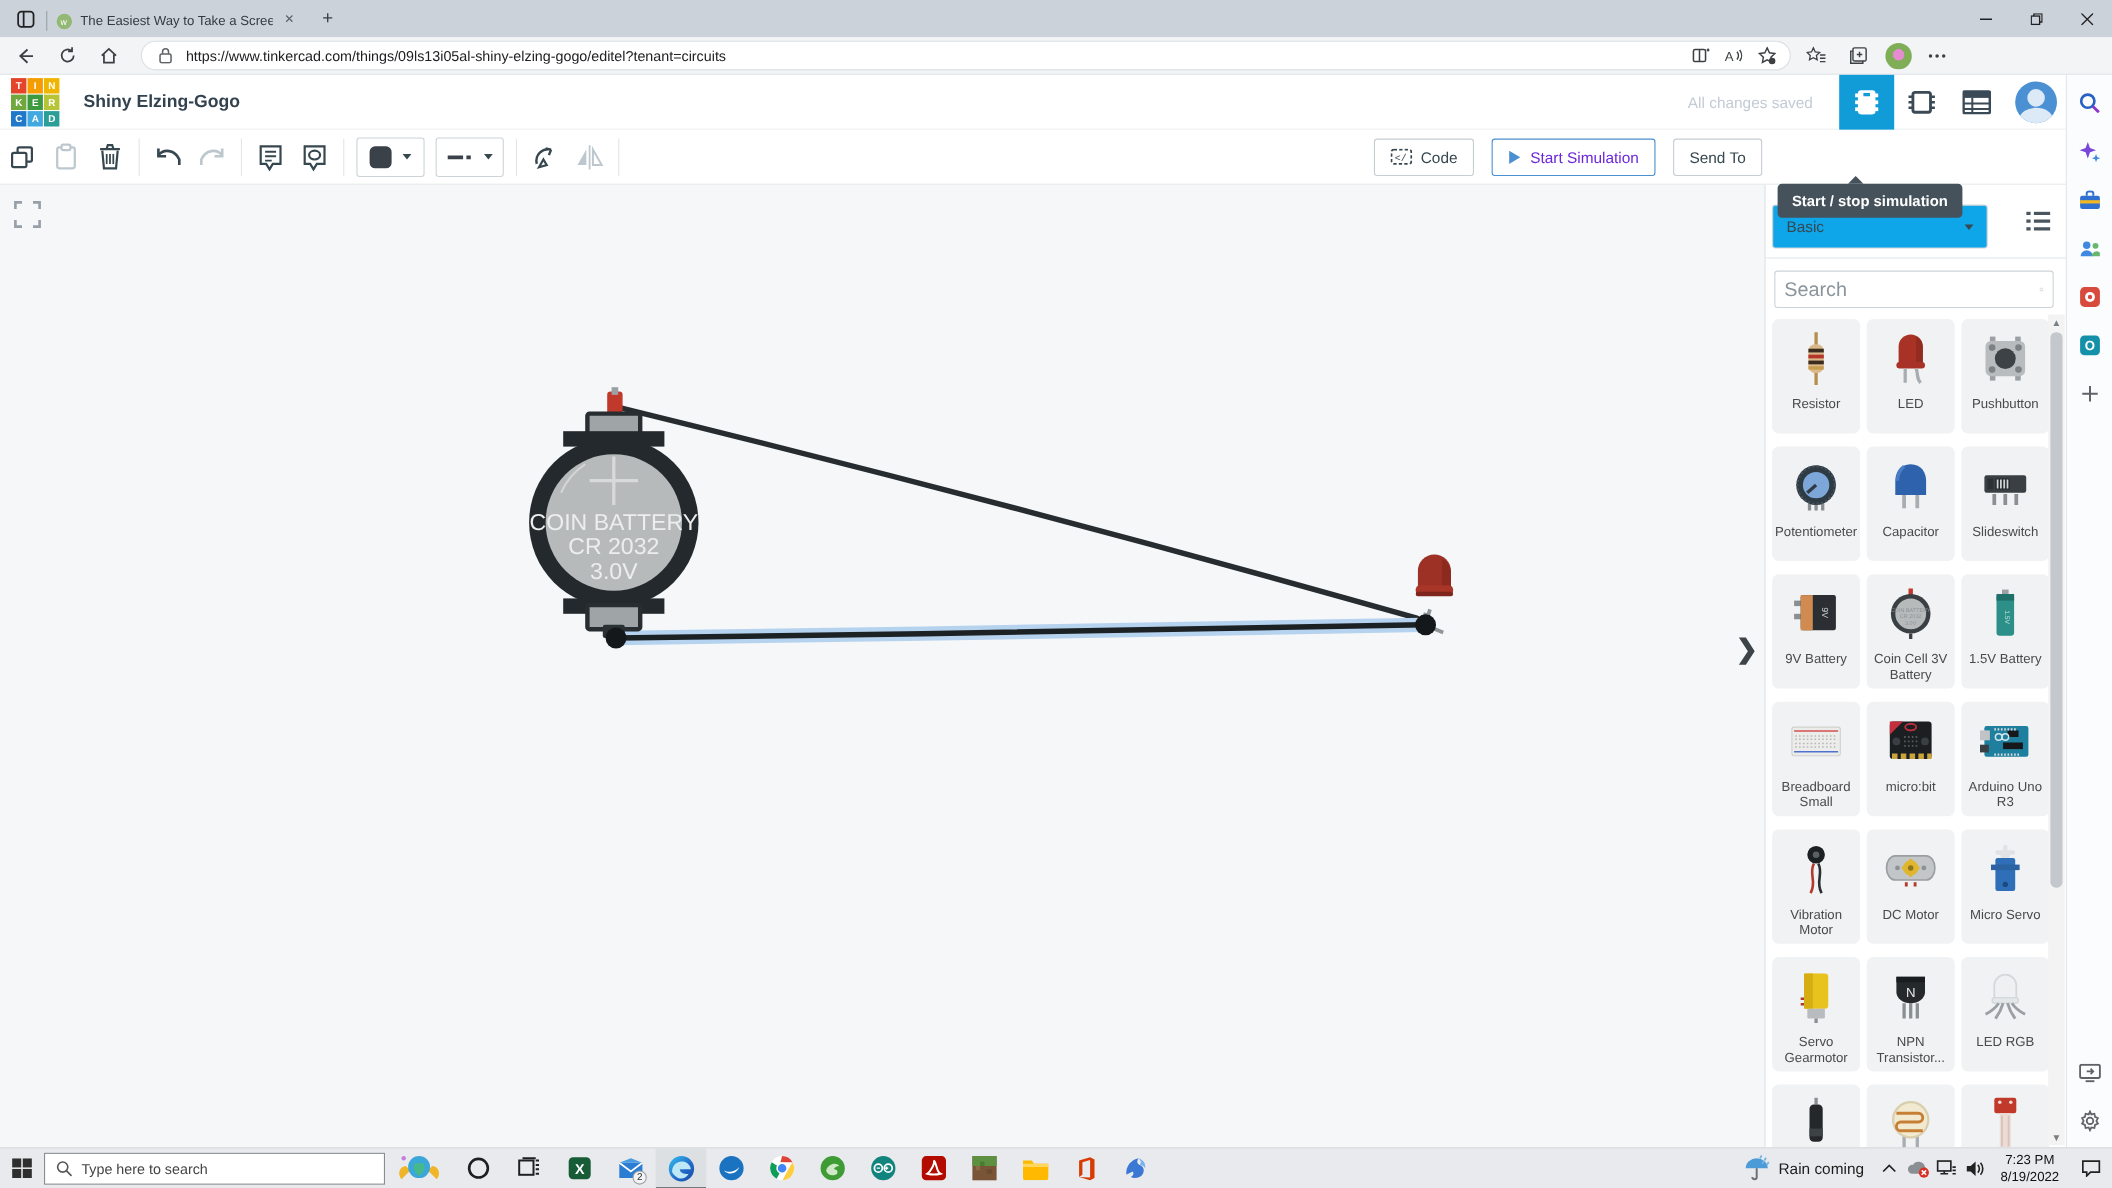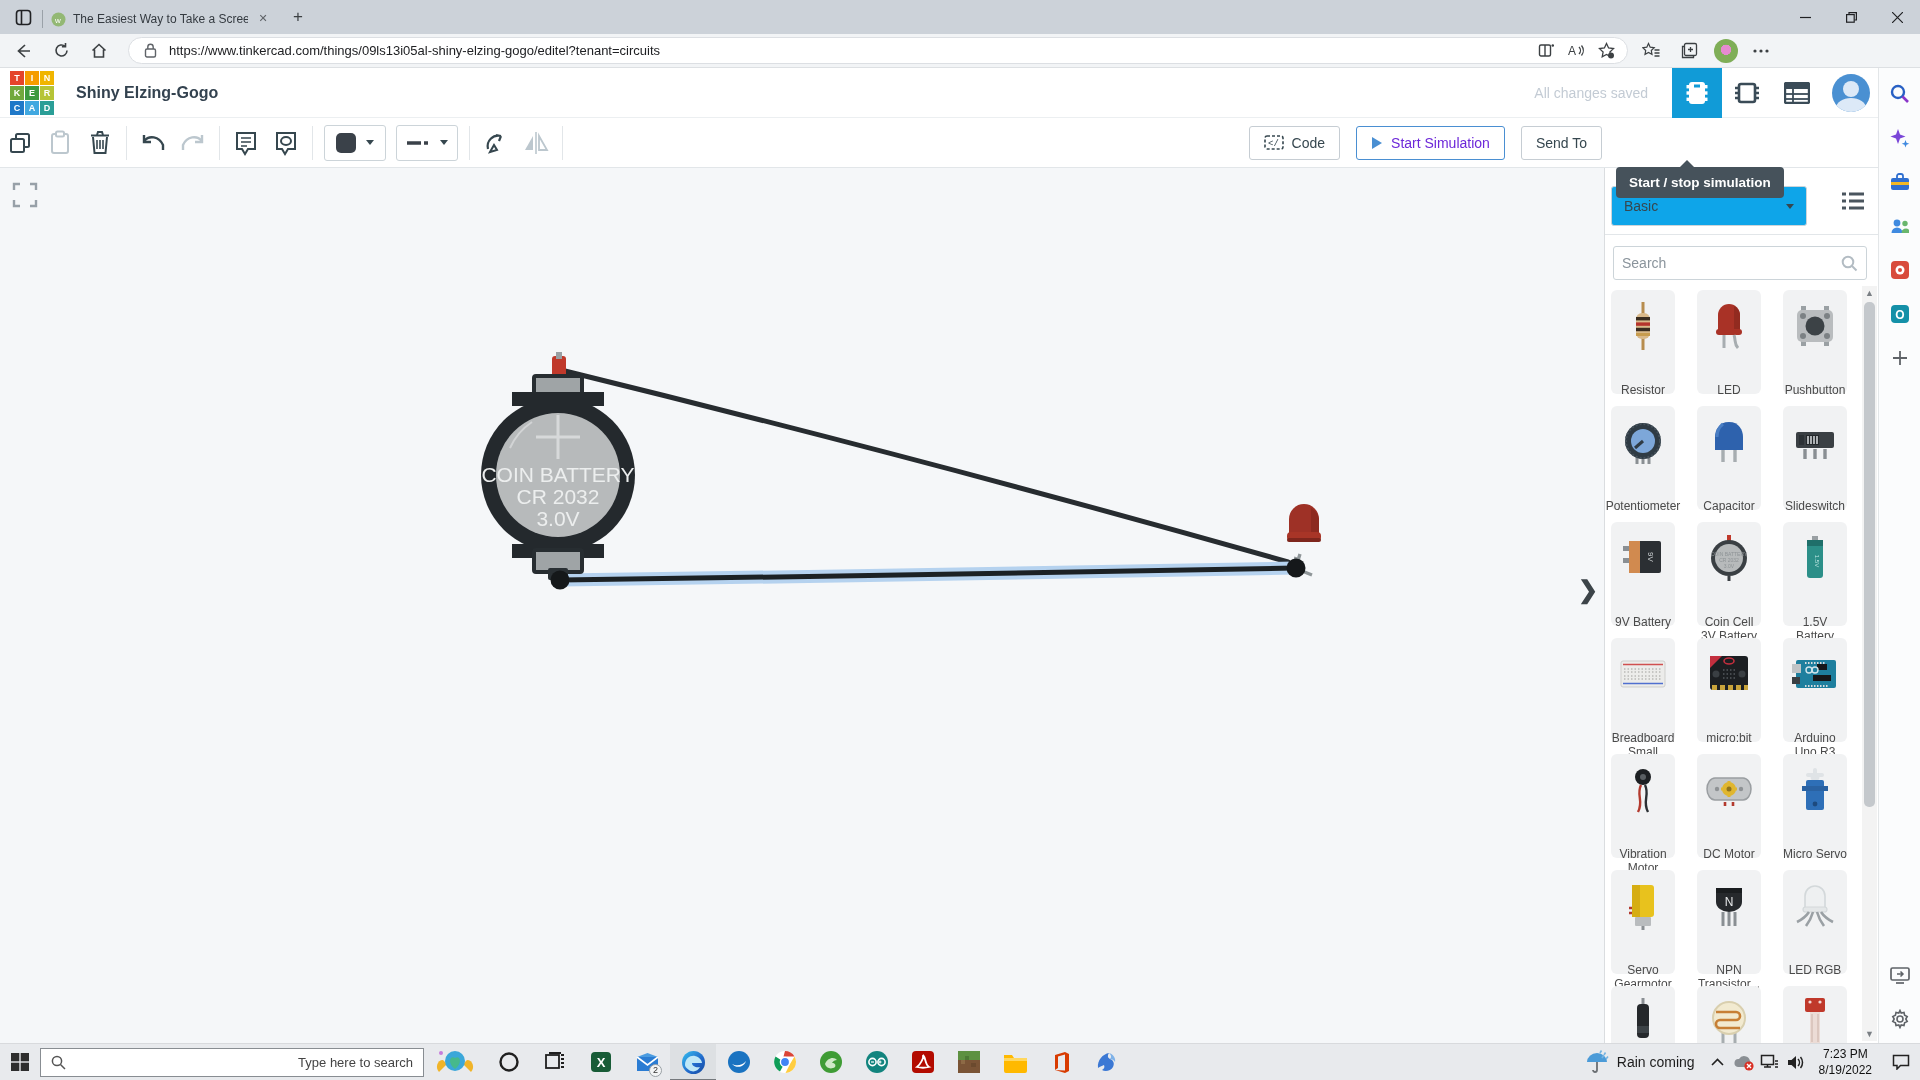--- a/index.html
+++ b/index.html
@@ -55,42 +55,42 @@
   #canvas { position:relative; width:1604px; height:875px; background:#f5f7f9; overflow:hidden; }
   #zoomfit { position:absolute; left:10px; top:12px; width:30px; height:30px; }
   #panel-handle { position:absolute; right:6px; top:408px; font-size:24px; color:#3c4449; font-weight:bold; }
 
   #panel { position:relative; width:274px; height:875px; background:#fff; border-left:1px solid #dadde0; }
   #comp-label { position:absolute; left:12px; top:5px; font-size:11px; color:#9aa5ad; }
   #basic-drop { position:absolute; left:6px; top:18px; width:196px; height:40px; border:1px solid #ccd4d9; border-radius:3px; background:#0ea5e9; display:flex; align-items:center; justify-content:space-between; padding:0 12px; font-size:14px; color:#36474f; }
   #listview { position:absolute; right:14px; top:24px; color:#4a555e; }
   #panel-sep { position:absolute; left:0; top:66px; width:274px; height:1px; background:#e2e6e9; }
   #panel-search { position:absolute; left:8px; top:78px; width:254px; height:34px; border:1px solid #ccd4d9; border-radius:3px; display:flex; align-items:center; padding:0 8px; }
-  #panel-search input { border:0; outline:0; flex:1; font-size:14px; color:#36474f; font-family:inherit; }
+  #panel-search input { border:0; outline:0; flex:1; font-size:18px; color:#36474f; font-family:inherit; }
   #panel-search input::placeholder { color:#8a949c; }
   #comp-grid { position:absolute; left:6px; top:122px; width:252px; display:grid; grid-template-columns:repeat(3,80px); gap:12px 6px; }
-  .comp-card { width:64px; height:104px; background:#f1f2f3; border-radius:6px; display:flex; flex-direction:column; align-items:center; padding-top:10px;gap:23px; }
+  .comp-card { width:80px; height:104px; background:#f1f2f3; border-radius:6px; display:flex; flex-direction:column; align-items:center; padding-top:10px; }
   .comp-card .c-ico { width:52px; height:52px; }
   .comp-card .c-lbl { margin-top:8px; font-size:12px; color:#4a4a4a; text-align:center; line-height:1.2; }
   #panel-scroll { position:absolute; right:1px; top:118px; bottom:2px; width:15px; background:#f3f3f3; }
   #panel-scroll .arr { position:absolute; left:0; width:15px; height:14px; color:#7a7f84; font-size:9px; text-align:center; line-height:14px; }
   #scroll-thumb { position:absolute; left:2px; top:16px; width:11px; height:505px; background:#c4c8cc; border-radius:5px; }
 
   #tooltip { position:absolute; left:1616px; top:167px; background:#46525b; color:#fff; font-size:13.5px; font-weight:bold; padding:8px 13px; border-radius:4px; z-index:50; }
   #tooltip::before { content:""; position:absolute; top:-7px; left:64px; border:7px solid transparent; border-bottom-color:#46525b; border-top:0; }
 
   
   #edge-sidebar { position:absolute; right:0; top:68px; width:42px; height:975px; background:#fbfcfd; border-left:1px solid #e3e6e8; display:flex; flex-direction:column; align-items:center; padding-top:14px; gap:20px; }
   .sb-ico { width:24px; height:24px; display:flex; align-items:center; justify-content:center; }
   #sb-bottom { margin-top:auto; margin-bottom:12px; display:flex; flex-direction:column; gap:20px; }
 
   
   #taskbar { position:absolute; left:0; top:1043px; width:1920px; height:37px; background:#e8eaed; border-top:1px solid #d8dadd; display:flex; align-items:center; }
   #startbtn { width:40px; height:37px; display:flex; align-items:center; justify-content:center; }
-  #tb-search { width:384px; height:29px; background:#fff; border:1px solid #888d92; display:flex; align-items:center; gap:8px; padding:0 10px; font-size:13px; color:#444;justify-content:space-between; }
+  #tb-search { width:310px; height:29px; background:#fff; border:1px solid #888d92; display:flex; align-items:center; gap:8px; padding:0 10px; font-size:13px; color:#444; }
   #widgets-btn { width:62px; height:37px; display:flex; align-items:center; justify-content:center; }
   #tb-apps { display:flex; align-items:center; height:37px; }
   .tb-app { width:46px; height:37px; display:flex; align-items:center; justify-content:center; position:relative; }
   .tb-app.active { background:#dde0e3; box-shadow:inset 0 -2px 0 #75797d; }
   .tb-badge { position:absolute; right:8px; bottom:4px; width:13px; height:13px; border-radius:50%; background:#f3f4f5; border:1px solid #9aa0a5; font-size:9px; line-height:11px; text-align:center; color:#333; }
   #tray { margin-left:auto; display:flex; align-items:center; height:37px; }
   #weather { display:flex; align-items:center; gap:8px; padding:0 10px; font-size:14px; color:#1c1c1c; }
   .tray-ico { width:26px; height:37px; display:flex; align-items:center; justify-content:center; color:#222; font-size:13px; }
   #clock { text-align:center; font-size:12px; color:#111; line-height:1.35; padding:0 10px; }
   #notif { width:38px; height:37px; display:flex; align-items:center; justify-content:center; }

